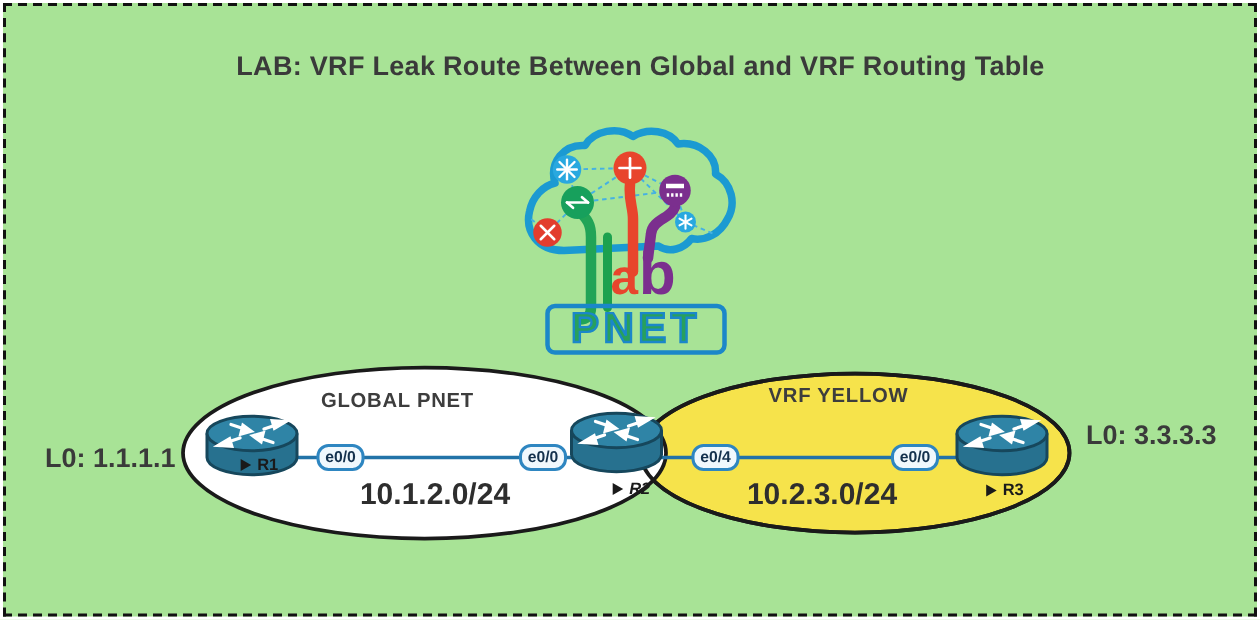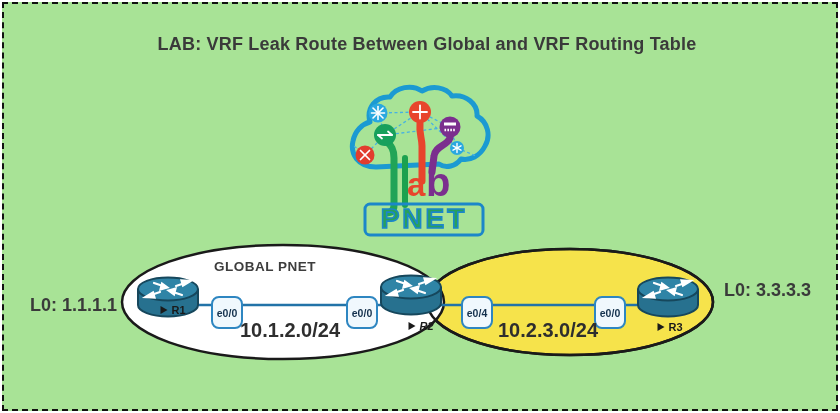--- a/index.html
+++ b/index.html
@@ -7,21 +7,21 @@
   .board{position:absolute;left:2px;top:2px;right:2px;bottom:2px;
          background:#a8e396;border:2px dashed #111111;box-sizing:border-box;}
   .title{position:absolute;left:0;right:0;top:34px;text-align:center;
          font-size:18px;font-weight:bold;color:#3a3a3a;letter-spacing:0.2px;margin-left:14px;}
   .shapes{position:absolute;left:0;top:0;width:840px;height:413px;}
   .zone-label{position:absolute;transform:translateX(-50%);white-space:nowrap;
               font-size:13.5px;font-weight:bold;color:#3d3d3d;letter-spacing:0.5px;}
   .subnet-label{position:absolute;transform:translateX(-50%);white-space:nowrap;
                 font-size:20px;font-weight:bold;color:#2e2e2e;}
   .lo-label{position:absolute;white-space:nowrap;font-size:18px;font-weight:bold;color:#3a3a3a;}
-  .pill{position:absolute;width:32px;height:33px;box-sizing:border-box;
+  .pill{position:absolute;width:32px;height:18px;box-sizing:border-box;
         background:#f0f8fd;border:2px solid #2e86c1;border-radius:8px;
         display:flex;align-items:center;justify-content:center;
         font-size:10.5px;font-weight:bold;color:#14314d;}
   .node{position:absolute;width:64px;height:44px;cursor:pointer;}
   .node svg{display:block;width:64px;height:44px;}
   .node-label{position:absolute;transform:translateX(-50%);white-space:nowrap;
               display:inline-flex;align-items:center;gap:4px;
               font-size:11px;font-weight:bold;color:#1a1a1a;}
   .play-tri{width:0;height:0;border-left:7px solid #1a1a1a;
             border-top:4.5px solid transparent;border-bottom:4.5px solid transparent;display:inline-block;}
@@ -114,20 +114,21 @@
 
   <svg class="shapes" viewBox="0 0 840 413">
     <ellipse cx="570" cy="302" rx="143" ry="53" stroke-width="2.5" stroke="#1a1a1a" fill="#f6e34b"></ellipse>
     <ellipse cx="283" cy="302" rx="161" ry="57" stroke-width="2.5" stroke="#1a1a1a" fill="#ffffff"></ellipse>
     <ellipse cx="570" cy="302" rx="143" ry="53" fill="none" stroke-width="2.5" stroke="#1a1a1a"></ellipse>
     <line x1="168" y1="305" x2="411" y2="305" stroke-width="2.4" stroke="#2273a8"></line>
     <line x1="411" y1="305" x2="668" y2="305" stroke-width="2.4" stroke="#2273a8"></line>
   </svg>
 
   <div class="zone-label" style="left:265px;top:259px;">GLOBAL PNET</div>
+  <div class="zone-label" style="left:559px;top:256px;">VRF YELLOW</div>
 
   <div class="lo-label" style="left:30px;top:295px;width:86px;text-align:right;">L0: 1.1.1.1</div>
   <div class="lo-label" style="left:724px;top:280px;">L0: 3.3.3.3</div>
 
   <div class="node" style="left:136px;top:276px;">
     <svg viewBox="0 0 64 44">
       <path d="M 2 13 L 2 29 A 30 11.5 0 0 0 62 29 L 62 13" fill="#27718f" stroke="#16475c" stroke-width="2"></path>
       <ellipse cx="32" cy="13" rx="30" ry="11.5" fill="#2f84a6" stroke="#16475c" stroke-width="2"></ellipse>
       <g stroke="#fff" stroke-width="2.2" stroke-linecap="round" fill="#fff">
         <line x1="24" y1="16" x2="15" y2="19"></line>

